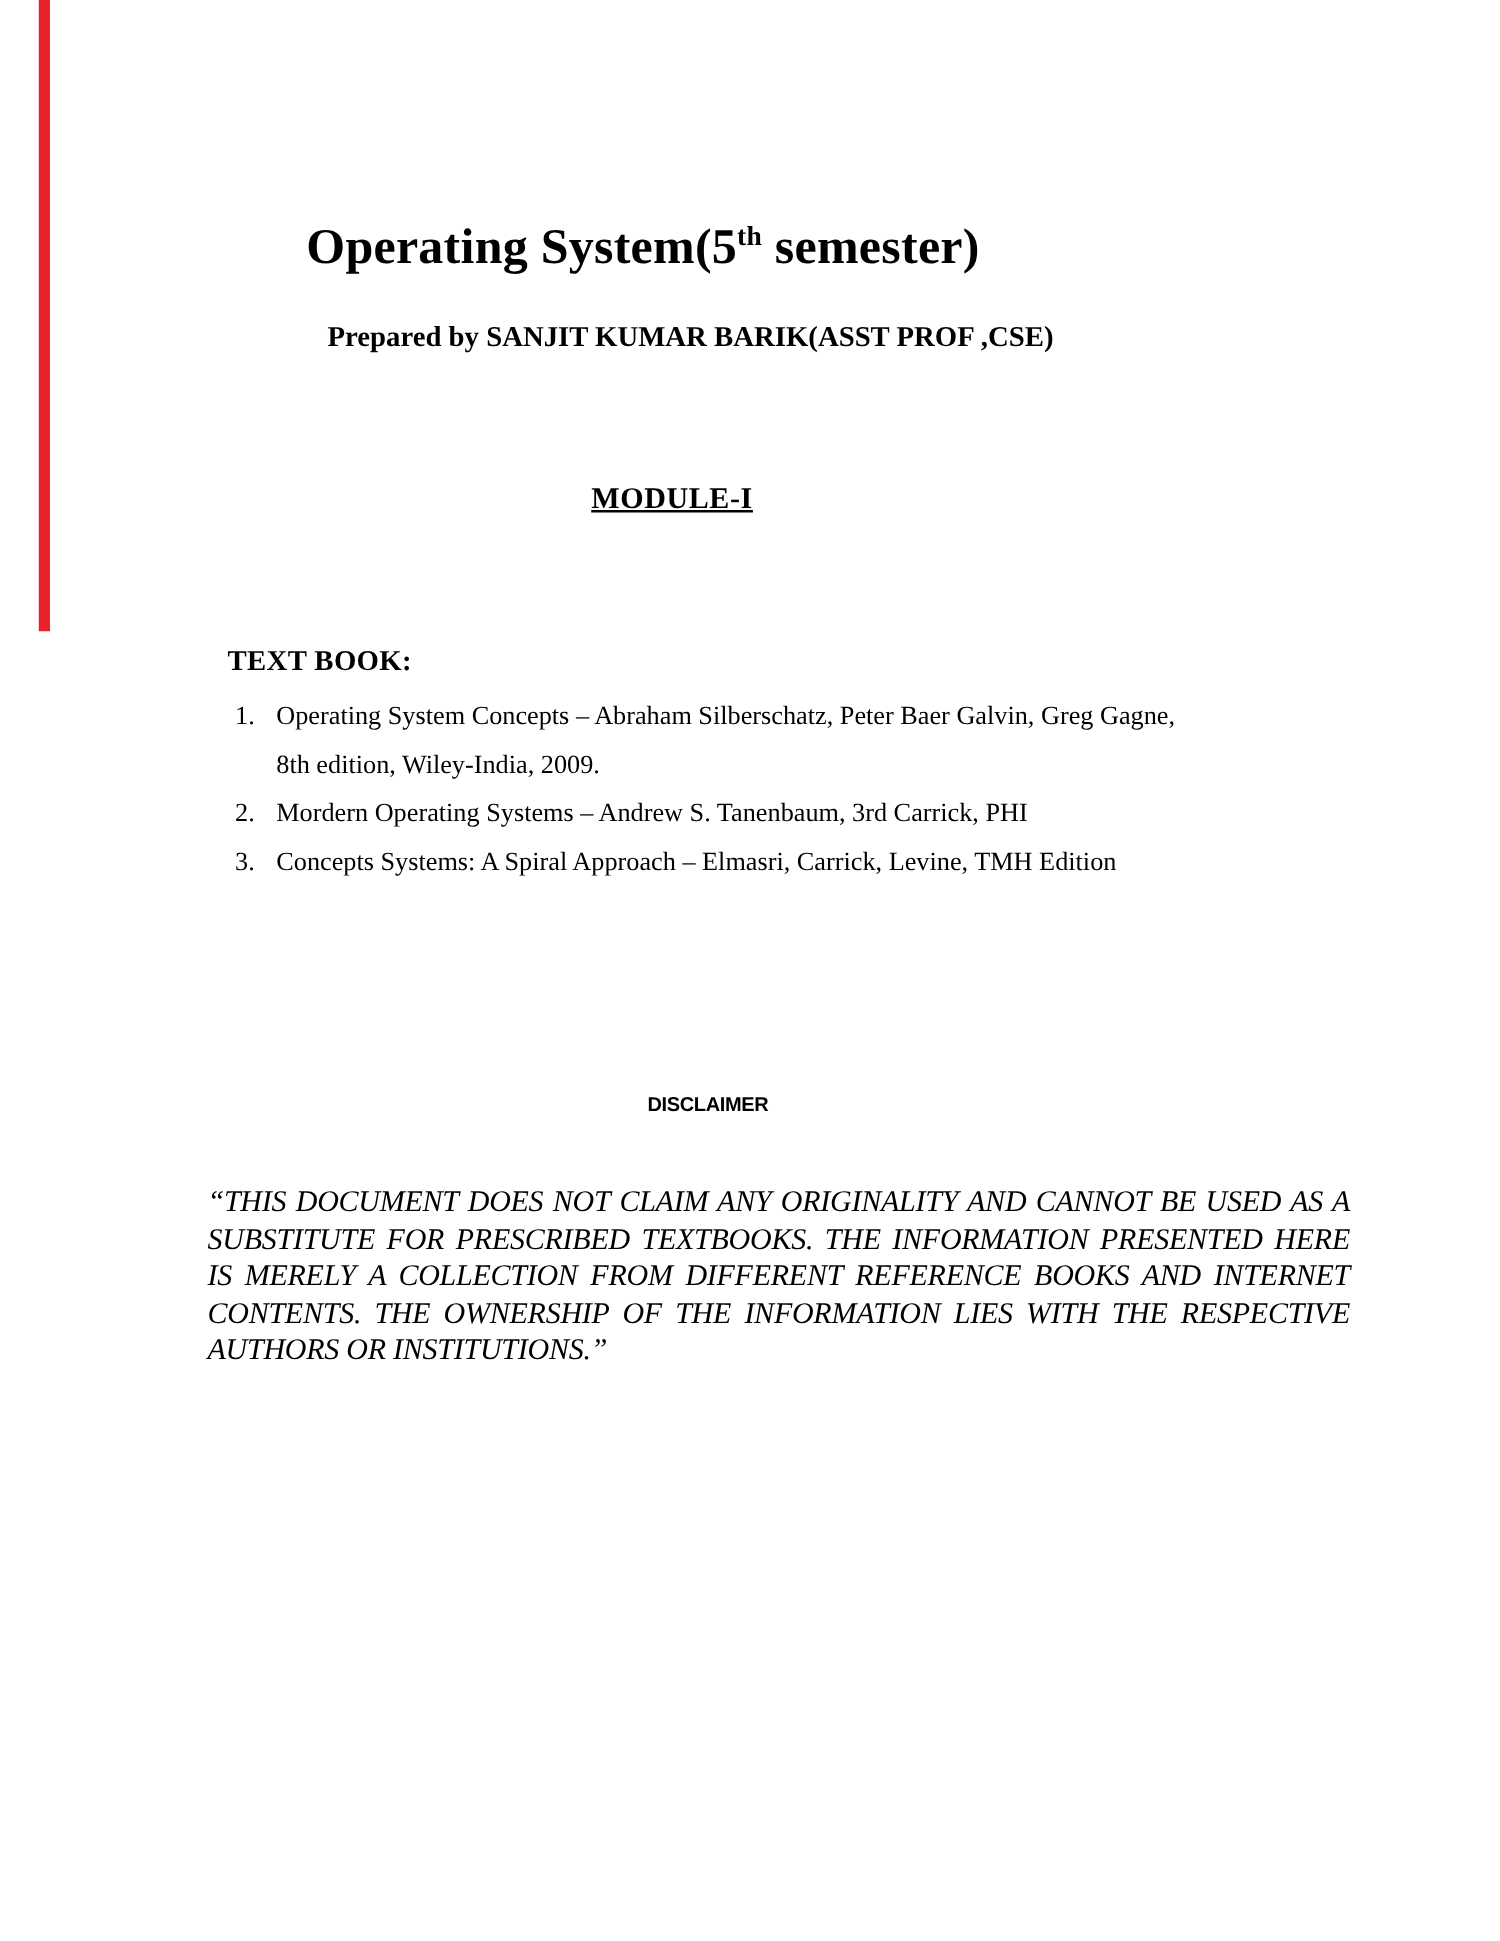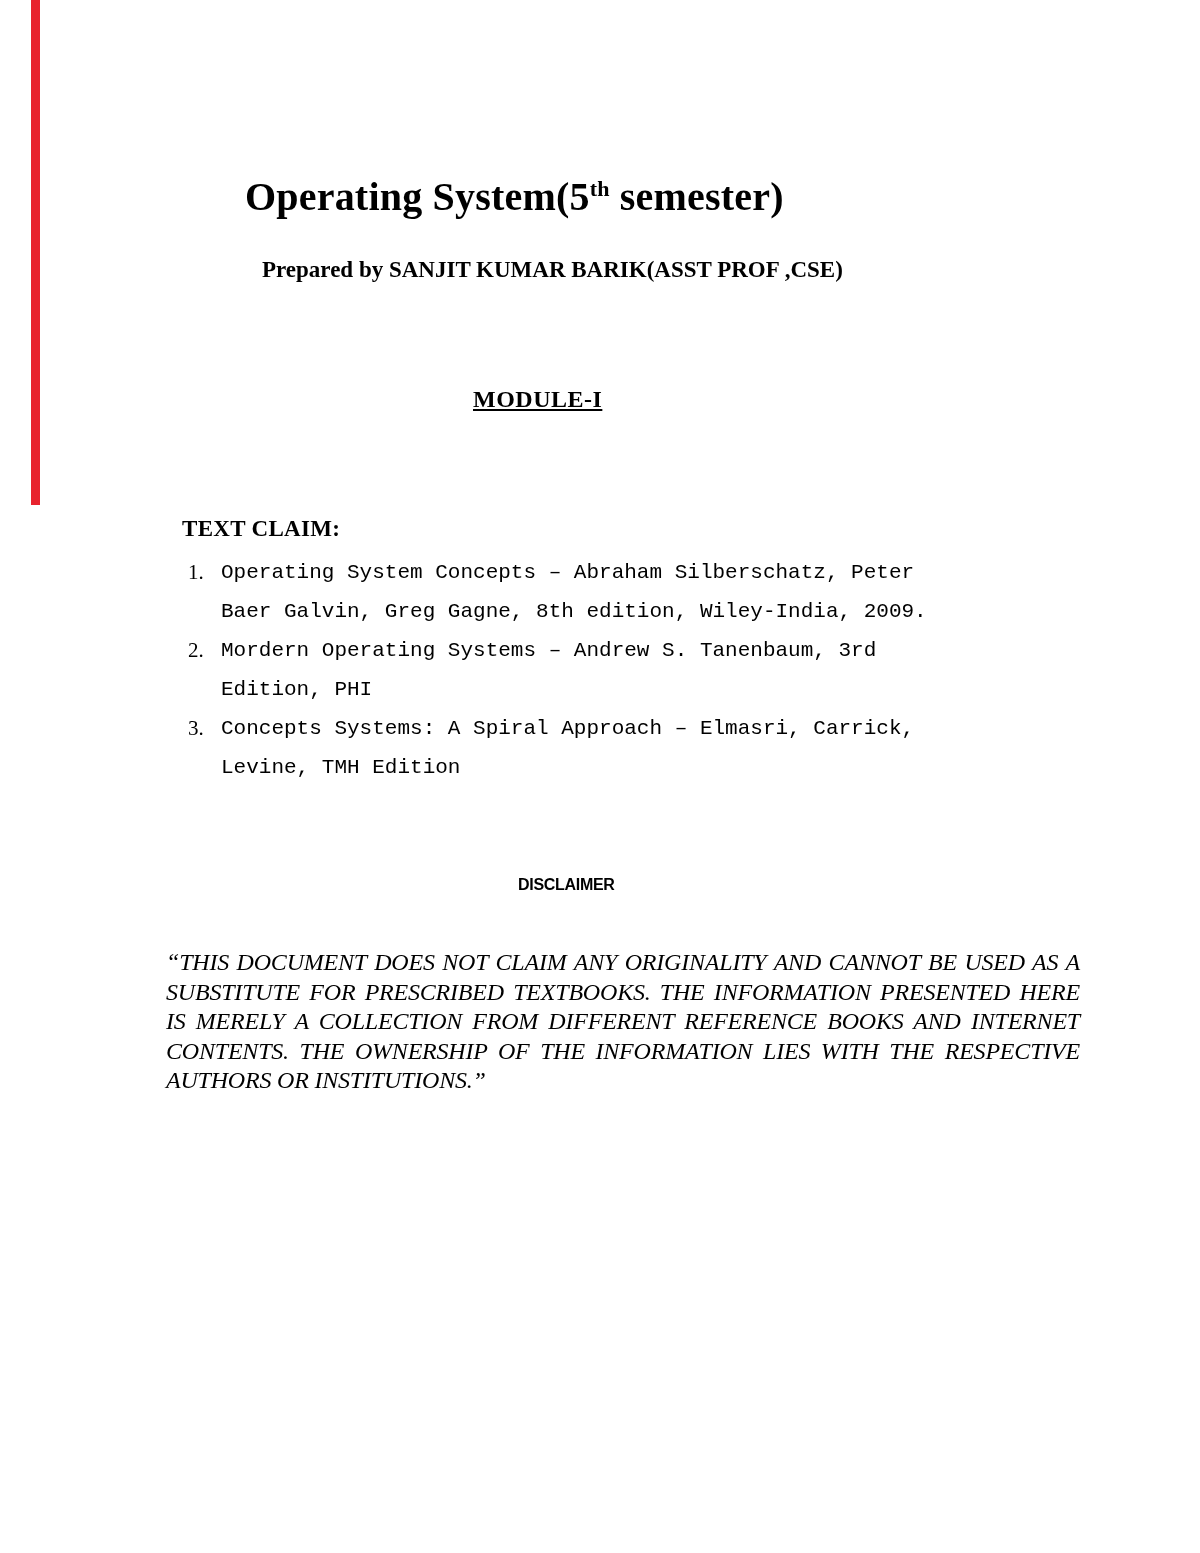--- a/index.html
+++ b/index.html
@@ -69,21 +69,20 @@
     font-size: 21px;
     line-height: 39px;
   }
   .textbook-item { display: flex; }
   .textbook-item .num {
     flex: 0 0 33px;
     width: 33px;
   }
   .textbook-item .txt {
     width: 745px;
-    font-family: Liberation Mono, monospace;
   }
   .disclaimer-heading {
     position: absolute;
     left: 495px;
     top: 876px;
     font-family: "Liberation Sans", sans-serif;
     font-size: 16px;
     font-weight: bold;
     letter-spacing: -0.3px;
     text-decoration-thickness: 3px;
@@ -108,30 +107,30 @@
 <div class="page">
 
   <div class="accent-bar" style="background: rgb(232, 35, 46);"></div>
 
   <h1 class="doc-title"><span>Operating System(5</span><sup>th</sup><span> semester)</span></h1>
 
   <div class="prepared-by">Prepared by SANJIT KUMAR BARIK(ASST PROF ,CSE)</div>
 
   <div class="module-heading">MODULE-I</div>
 
-  <div class="textbook-heading">TEXT CLAIM:</div>
+  <div class="textbook-heading">TEXT BOOK:</div>
 
   <div class="textbook-list">
     <div class="textbook-item">
       <span class="num">1.</span>
       <span class="txt">Operating System Concepts – Abraham Silberschatz, Peter Baer Galvin, Greg Gagne, 8th edition, Wiley-India, 2009.</span>
     </div>
     <div class="textbook-item">
       <span class="num">2.</span>
-      <span class="txt">Mordern Operating Systems – Andrew S. Tanenbaum, 3rd Edition, PHI</span>
+      <span class="txt">Mordern Operating Systems – Andrew S. Tanenbaum, 3rd Carrick, PHI</span>
     </div>
     <div class="textbook-item">
       <span class="num">3.</span>
       <span class="txt">Concepts Systems: A Spiral Approach – Elmasri, Carrick, Levine, TMH Edition</span>
     </div>
   </div>
 
   <div class="disclaimer-heading">DISCLAIMER</div>
 
   <div class="disclaimer-paragraph">“THIS DOCUMENT DOES NOT CLAIM ANY ORIGINALITY AND CANNOT BE USED AS A SUBSTITUTE FOR PRESCRIBED TEXTBOOKS. THE INFORMATION PRESENTED HERE IS MERELY A COLLECTION FROM DIFFERENT REFERENCE BOOKS AND INTERNET CONTENTS. THE OWNERSHIP OF THE INFORMATION LIES WITH THE RESPECTIVE AUTHORS OR INSTITUTIONS.”</div>

